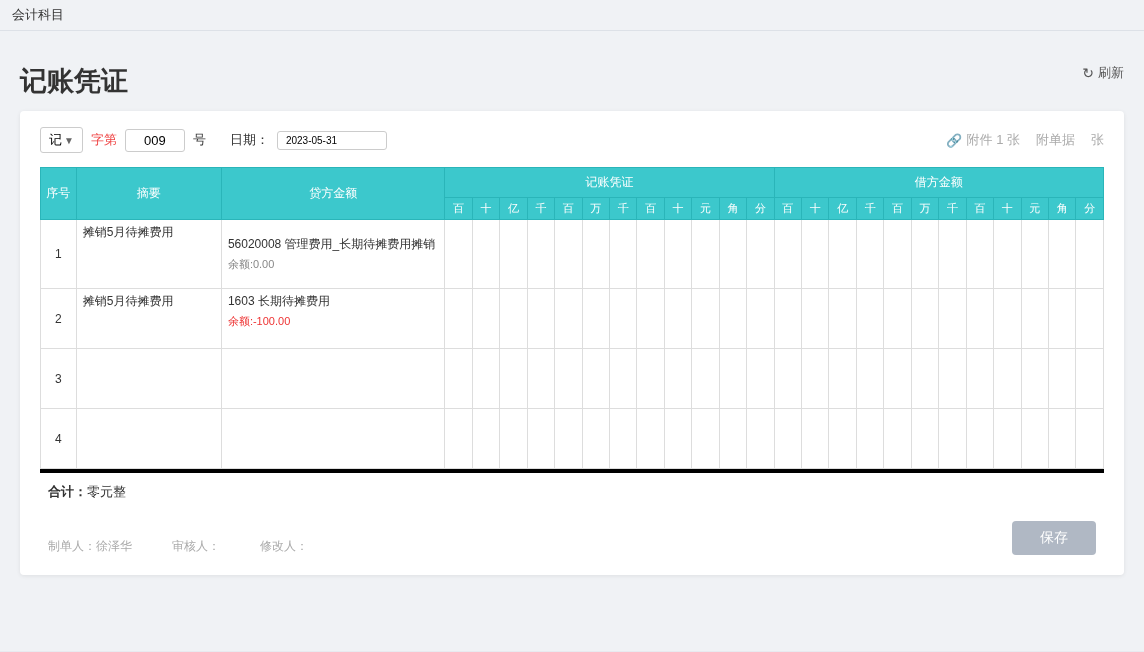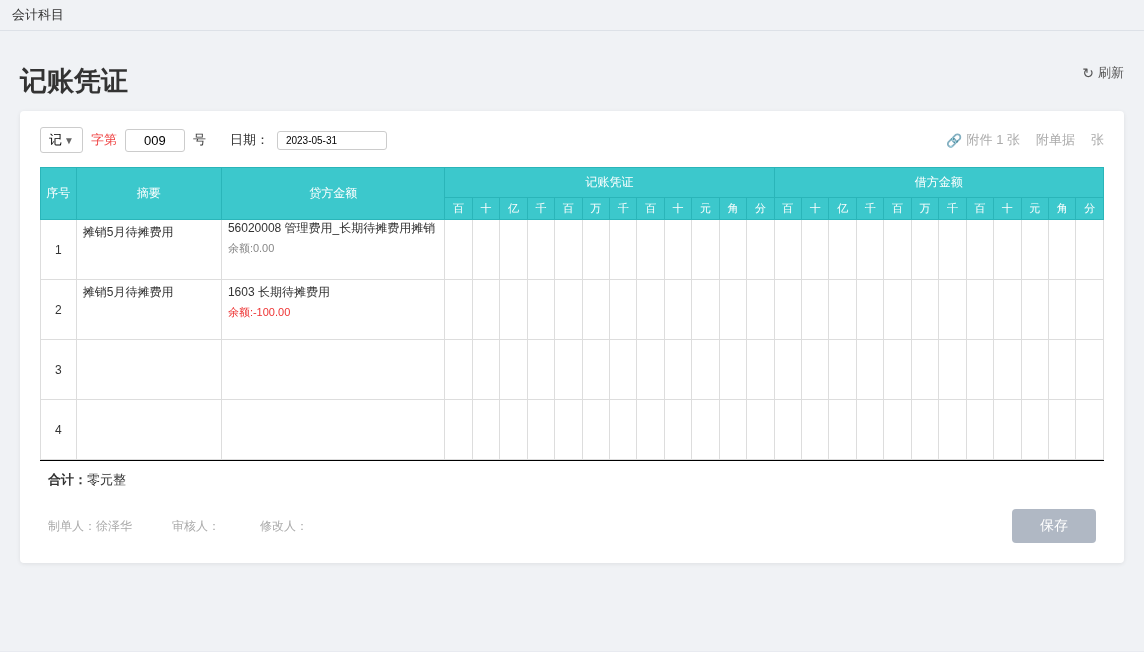--- a/index.html
+++ b/index.html
@@ -119,28 +119,28 @@
       vertical-align: top;
     }
     .col-seq { width: 36px; text-align: center; }
     .col-summary { width: 150px; }
     .col-account { width: 230px; }
 
     .total-row {
       display: flex;
       align-items: center;
       padding: 10px 8px;
-      border-top: 1px solid #000000;
+      border-top: 4px solid #000000;
       font-size: 13px;
       color: #333;
     }
     .total-label { font-weight: bold; }
     .footer-row {
       display: flex;
-      align-items: center;
+      align-items: flex-end;
       padding: 10px 8px 4px 8px;
       color: #aaa;
       font-size: 12px;
       gap: 40px;
     }
     .save-btn {
       margin-left: auto;
       background: #b0b8c4;
       color: #fff;
       border: none;
@@ -231,21 +231,21 @@
               <th style="background: rgb(60, 200, 204); color: rgb(255, 255, 255); border: 1px solid rgb(42, 181, 185); padding: 3px 1px; font-size: 11px; width: 28px; text-align: center;">十</th>
               <th style="background: rgb(60, 200, 204); color: rgb(255, 255, 255); border: 1px solid rgb(42, 181, 185); padding: 3px 1px; font-size: 11px; width: 28px; text-align: center;">元</th>
               <th style="background: rgb(60, 200, 204); color: rgb(255, 255, 255); border: 1px solid rgb(42, 181, 185); padding: 3px 1px; font-size: 11px; width: 28px; text-align: center;">角</th>
               <th style="background: rgb(60, 200, 204); color: rgb(255, 255, 255); border: 1px solid rgb(42, 181, 185); padding: 3px 1px; font-size: 11px; width: 28px; text-align: center;">分</th>
             </tr>
         </thead>
         <tbody id="table-body">
         <tr style="height: 60px;">
               <td style="text-align: center; vertical-align: middle; padding: 4px 2px; color: rgb(51, 51, 51); border: 1px solid rgb(221, 221, 221);">1</td>
               <td style="padding: 4px 6px; vertical-align: top; color: rgb(51, 51, 51); border: 1px solid rgb(221, 221, 221);">摊销5月待摊费用</td>
-              <td style="padding: 0 6px; vertical-align: top; color: rgb(51, 51, 51); border: 1px solid rgb(221, 221, 221);">
+              <td style="padding: 16px 6px; vertical-align: top; color: rgb(51, 51, 51); border: 1px solid rgb(221, 221, 221);">
                 <div>56020008 管理费用_长期待摊费用摊销</div>
                 <div style="font-size: 11px; padding-top: 4px; color: rgb(136, 136, 136);">余额:0.00</div>
               </td>
               <td style="text-align: center; padding: 4px 0px; border: 1px solid rgb(221, 221, 221); width: 28px; font-size: 12px;"></td>
               <td style="text-align: center; padding: 4px 0px; border: 1px solid rgb(221, 221, 221); width: 28px; font-size: 12px;"></td>
               <td style="text-align: center; padding: 4px 0px; border: 1px solid rgb(221, 221, 221); width: 28px; font-size: 12px;"></td>
               <td style="text-align: center; padding: 4px 0px; border: 1px solid rgb(221, 221, 221); width: 28px; font-size: 12px;"></td>
               <td style="text-align: center; padding: 4px 0px; border: 1px solid rgb(221, 221, 221); width: 28px; font-size: 12px;"></td>
               <td style="text-align: center; padding: 4px 0px; border: 1px solid rgb(221, 221, 221); width: 28px; font-size: 12px;"></td>
               <td style="text-align: center; padding: 4px 0px; border: 1px solid rgb(221, 221, 221); width: 28px; font-size: 12px;"></td>

